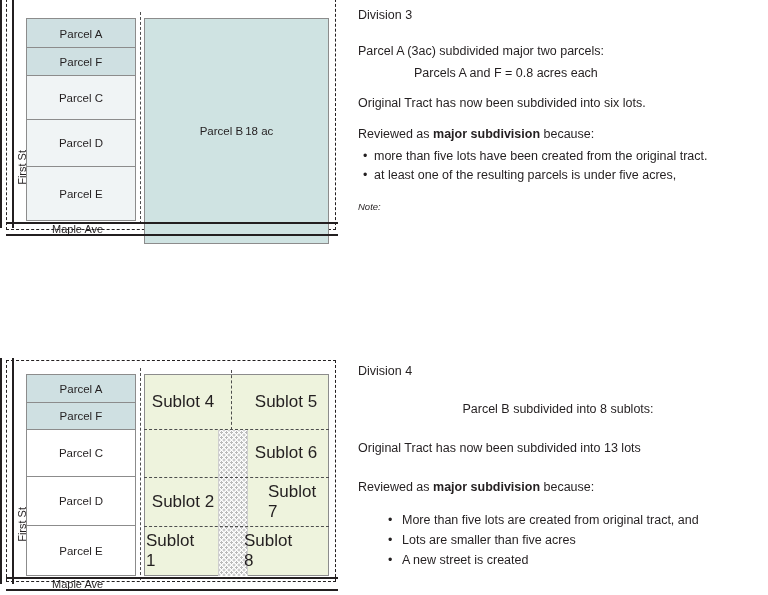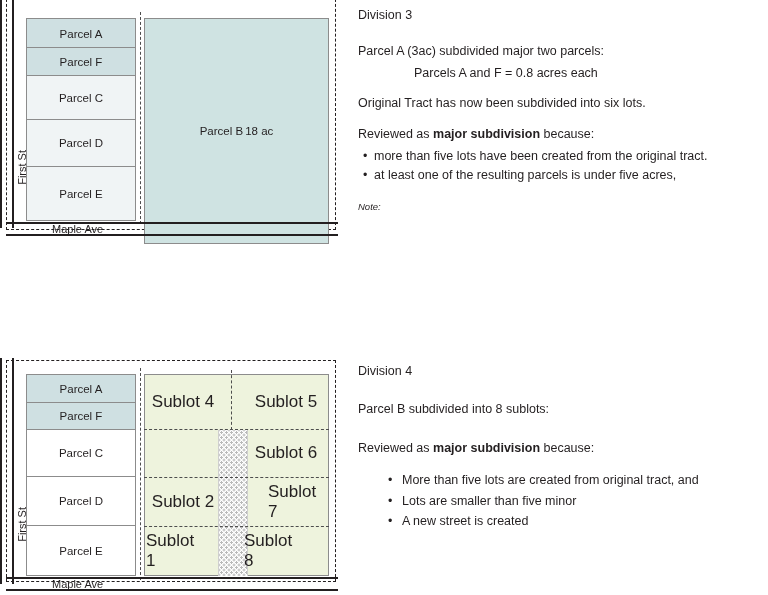--- a/index.html
+++ b/index.html
@@ -253,22 +253,23 @@
 
   <div class="street-band" style="left:6px; top:225px; width:332px; height:14px;">
     <div class="tick" style="left:0px; top:0px; width:332px; height:2px;"></div>
     <div class="tick" style="left:0px; top:12px; width:332px; height:2px;"></div>
   </div>
   <div class="street-label" style="left:52px; top:226px;">Maple Ave</div>
 </div>
 
 <div class="text-panel" style="left:358px; top:362px; width:400px;">
   <p style="margin-bottom:20px;">Division 4</p>
-  <p style="margin-bottom:21px;">Parcel B subdivided into 8 sublots:</p>
+  <p style="margin-bottom:21px;text-align:center;">Parcel B subdivided into 8 sublots:</p>
+  <p style="margin-bottom:21px;">Original Tract has now been subdivided into 13 lots</p>
   <p style="margin-bottom:14px;">
     <span>Reviewed as </span><b>major subdivision</b><span> because:</span>
   </p>
   <ul class="bullets-dot">
     <li>More than five lots are created from original tract, and</li>
-    <li>Lots are smaller than five minor</li>
+    <li>Lots are smaller than five acres</li>
     <li>A new street is created</li>
   </ul>
 </div>
 
 </body></html>

